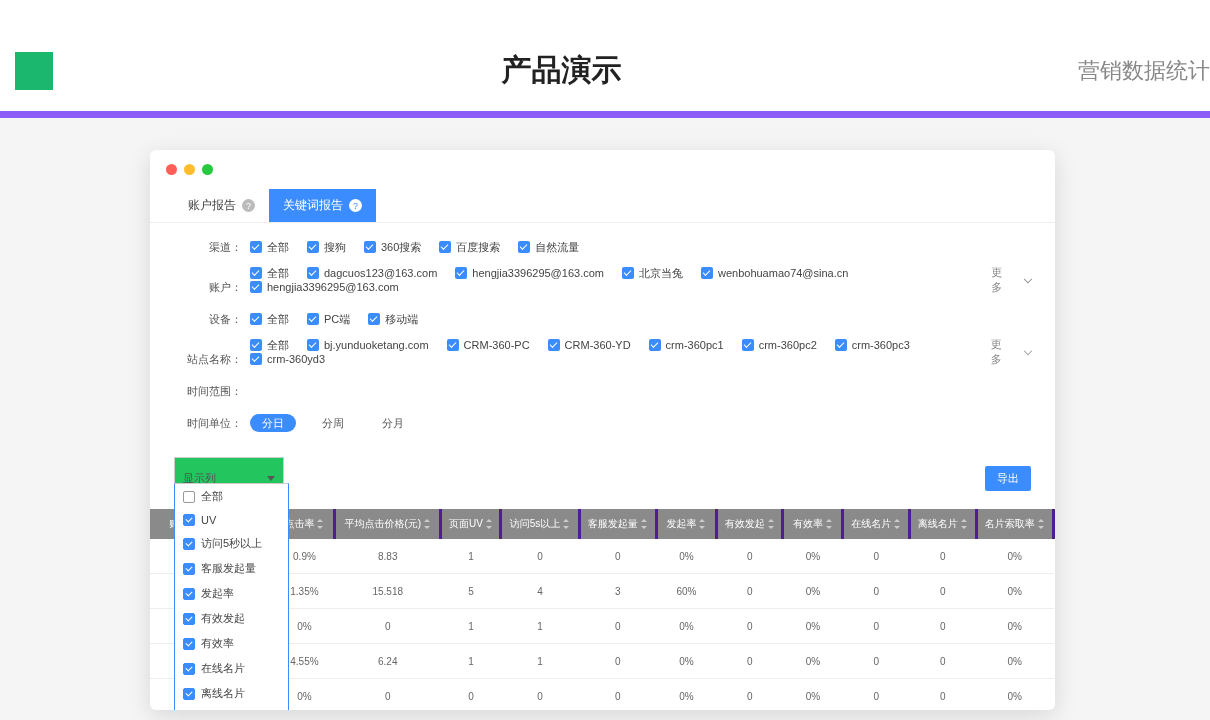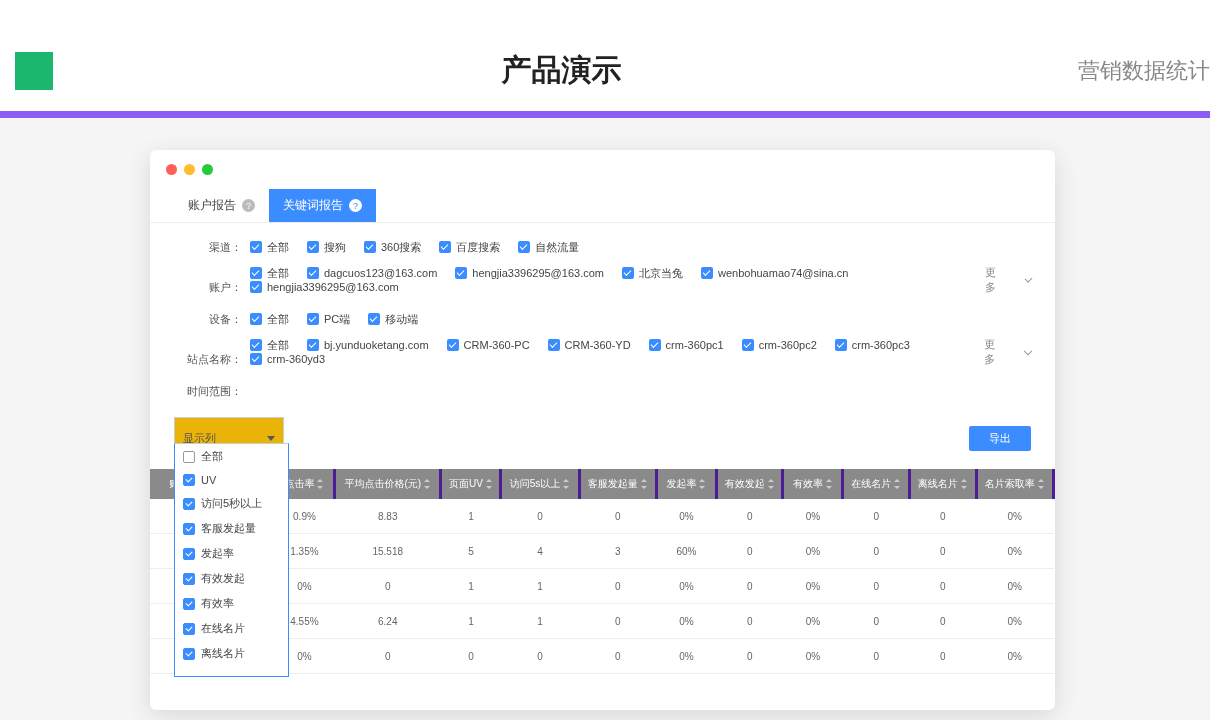--- a/index.html
+++ b/index.html
@@ -18,33 +18,33 @@
 .tab{padding:8px 14px;font-size:12px;color:#444;display:flex;align-items:center;gap:6px;cursor:pointer;}
 .tab.active{background:#3b8cff;color:#fff;}
 .help-icon{width:13px;height:13px;border-radius:50%;background:#bbb;color:#fff;display:inline-flex;align-items:center;justify-content:center;font-size:9px;}
 .tab.active .help-icon{background:#fff;color:#3b8cff;}
 .filters{padding:10px 24px 0 24px;font-size:11px;color:#444;}
 .filter-row{display:flex;align-items:flex-end;margin-bottom:10px;min-height:22px;}
 .filter-label{width:68px;text-align:right;color:#555;flex-shrink:0;margin-right:8px;}
 .chk-item{display:inline-flex;align-items:center;margin-right:18px;white-space:nowrap;}
 .chk{width:12px;height:12px;background:#3b8cff;border-radius:2px;margin-right:5px;position:relative;flex-shrink:0;}
 .chk::after{content:"";position:absolute;left:2px;top:3px;width:6px;height:3px;border-left:1.5px solid #fff;border-bottom:1.5px solid #fff;transform:rotate(-45deg);}
-.more-link{margin-left:auto;color:#888;font-size:11px;display:inline-flex;align-items:center;gap:21px;cursor:pointer;}
+.more-link{margin-left:auto;color:#888;font-size:11px;display:inline-flex;align-items:center;gap:14px;cursor:pointer;}
 .pill-row{display:flex;align-items:flex-end;}
 .pill{padding:3px 12px;font-size:11px;color:#555;cursor:pointer;margin-right:14px;}
 .pill.active{background:#3b8cff;color:#fff;border-radius:11px;}
 .toolbar{display:flex;align-items:center;padding:8px 24px 10px 24px;}
 .col-select{position:relative;}
-.col-select-btn{width:110px;height:42px;border:1px solid #ccc;background:#eab308;display:flex;align-items:center;justify-content:space-between;padding:0 8px;font-size:11px;color:#555;cursor:pointer;}
+.col-select-btn{width:110px;height:42px;border:1px solid #ccc;background:#22c55e;display:flex;align-items:center;justify-content:space-between;padding:0 8px;font-size:11px;color:#555;cursor:pointer;}
 .dropdown{position:absolute;top:26px;left:0;width:115px;background:#fff;border:1px solid #3b8cff;border-top:1px solid #ccc;z-index:10;}
 .dd-item{display:flex;align-items:center;padding:5px 8px;font-size:11px;color:#444;cursor:pointer;}
 .dd-item .box{width:12px;height:12px;border:1px solid #999;border-radius:2px;margin-right:6px;flex-shrink:0;}
 .dd-item .box.on{background:#3b8cff;border-color:#3b8cff;position:relative;}
 .dd-item .box.on::after{content:"";position:absolute;left:2px;top:2px;width:5px;height:3px;border-left:1.5px solid #fff;border-bottom:1.5px solid #fff;transform:rotate(-45deg);}
-.export-btn{margin-left:auto;background:#3b8cff;color:#fff;font-size:11px;padding:5px 20px;border-radius:2px;cursor:pointer;}
+.export-btn{margin-left:auto;background:#3b8cff;color:#fff;font-size:11px;padding:5px 12px;border-radius:2px;cursor:pointer;}
 .table-wrap{overflow-x:auto;height:230px;}
 table{border-collapse:collapse;width:100%;font-size:10px;}
 th{background:#8a8a8a;color:#fff;font-weight:400;padding:8px 4px;text-align:center;border-right:3px solid #4c1d95;white-space:nowrap;min-width:55px;}
 .sort-icon{display:inline-block;position:relative;width:8px;height:10px;margin-left:2px;vertical-align:middle;}
 .sort-icon::before{content:"";position:absolute;top:0;left:1px;border-left:3px solid transparent;border-right:3px solid transparent;border-bottom:3px solid #ccc;}
 .sort-icon::after{content:"";position:absolute;bottom:0;left:1px;border-left:3px solid transparent;border-right:3px solid transparent;border-top:3px solid #ccc;}
 td{padding:10px 4px;text-align:center;color:#666;border-bottom:1px solid #eee;white-space:nowrap;}
 td.acct{color:#888;}
 .caret{border-left:4px solid transparent;border-right:4px solid transparent;border-top:5px solid #555;display:inline-block;}
 .chev{display:inline-block;width:6px;height:6px;border-right:1px solid #999;border-bottom:1px solid #999;transform:rotate(45deg);margin-top:-2px;}
@@ -162,20 +162,24 @@
             <span class="chk"></span>
             <span>crm-360yd3</span>
           </span></span>
       <span class="more-link">
           <span>更多</span>
           <span class="chev"></span>
         </span>
     </div>
     <div class="filter-row pill-row">
       <span class="filter-label">时间范围：</span>
+    </div>
+    <div class="filter-row pill-row" style="margin-bottom:18px;">
+      <span class="filter-label">时间单位：</span>
+      <span id="f-tunit"><span class="pill active">分日</span><span class="pill">分周</span><span class="pill">分月</span></span>
     </div>
   </div>
 
   <div class="toolbar">
     <div class="col-select">
       <div class="col-select-btn">
         <span>显示列</span>
         <span class="caret"></span>
       </div>
       <div class="dropdown" id="dd">

